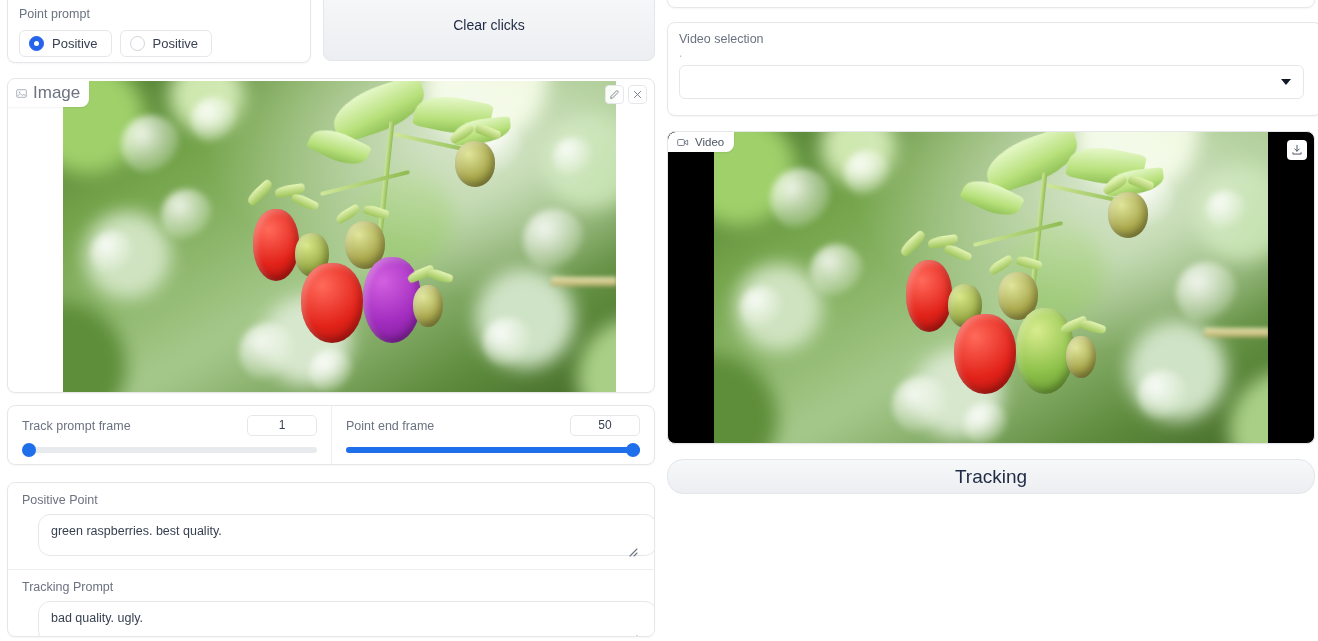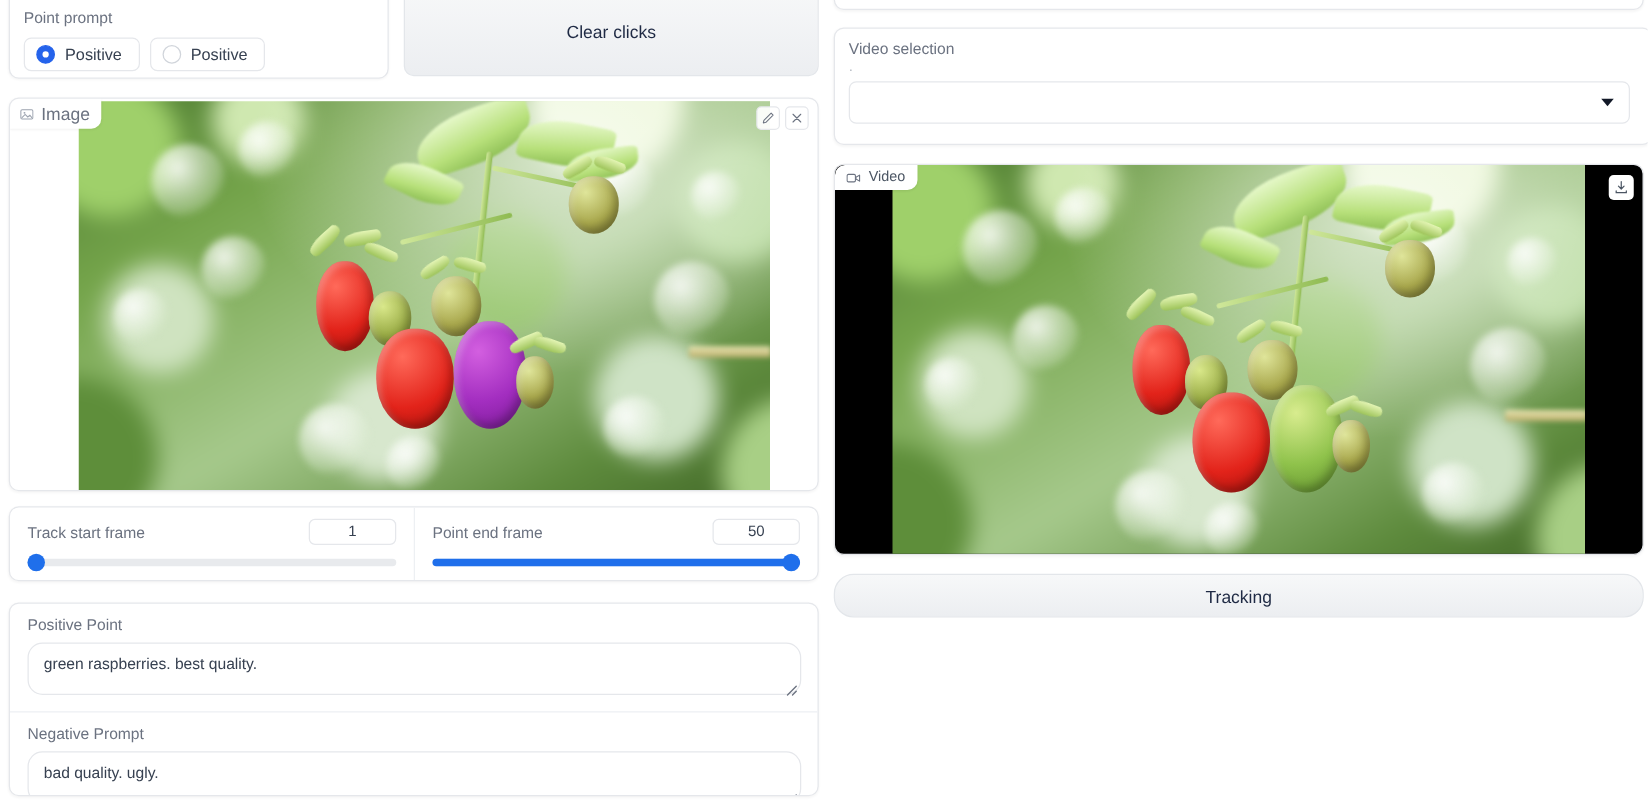--- a/index.html
+++ b/index.html
@@ -76,21 +76,21 @@
     width: 648px; height: 315px;
     overflow: hidden;
   }
   .img-badge {
     position: absolute; left: 0px; top: 0px; z-index: 4;
     display: flex; align-items: center; gap: 6px;
     background: #ffffff;
     border-bottom-right-radius: 8px;
     border-top-left-radius: 8px;
     padding: 4px 9px 4px 8px;
-    font-size: 14px; color: #6b7280;
+    font-size: 17px; color: #6b7280;
     box-shadow: 0 1px 2px rgba(0,0,0,0.05);
   }
   .img-tools {
     position: absolute; right: 7px; top: 6px; z-index: 4;
     display: flex; gap: 4px;
   }
   .tool-btn {
     width: 19px; height: 19px;
     border: 1px solid #e5e7eb; border-radius: 4px;
     background: rgba(255,255,255,0.92);
@@ -213,20 +213,21 @@
     position: relative;
     margin-top: 7px;
     width: 619px; height: 42px;
     border: 1px solid #e5e7eb; border-radius: 12px;
     background: #fff;
     font-family: "Liberation Sans", sans-serif;
     font-size: 12.5px; color: #374151;
     padding: 9px 12px;
     resize: none;
     overflow: hidden;
+    margin-left: 16px;
   }
   .resize-grip {
     position: absolute; right: 3px; bottom: 2px;
     width: 12px; height: 12px; color: #9ca3af;
     pointer-events: none;
   }
 
   
   .top-cut-panel {
     position: absolute; left: 667px; top: -26px;
@@ -287,21 +288,21 @@
 
   .action-row {
     position: absolute; left: 667px; top: 459px;
     width: 648px; height: 35px;
     display: flex; gap: 12px;
   }
   .action-btn {
     flex: 1 1 50%;
     border: 1px solid #e3e6ea; border-radius: 16px;
     background: linear-gradient(180deg,#f7f8f9 0%, #eceef1 100%);
-    color: #1f2a44; font-size: 14px;
+    color: #1f2a44; font-size: 19px;
     font-family: "Liberation Sans", sans-serif;
     cursor: pointer;
     display: flex; align-items: center; justify-content: center; text-align: center;
   }
 </style>
 </head>
 <body>
 
 <div class="app">
 
@@ -390,21 +391,21 @@
         <div class="berry olive" style="left:350px; top:204px; width:30px; height:42px;"></div>
         <div class="sepal" style="left:344px; top:188px; width:28px; height:10px; transform:rotate(-22deg);"></div>
         <div class="sepal" style="left:364px; top:190px; width:26px; height:10px; transform:rotate(20deg);"></div>
       </div>
     </div>
   </div>
 
   <div class="panel slider-row">
     <div class="slider-cell">
       <div class="slider-head">
-        <span class="lbl">Track start frame</span>
+        <span class="lbl">Track prompt frame</span>
         <div class="slider-num">1</div>
       </div>
       <div class="track">
         <div class="rail"></div>
         <div class="fill" style="width:0%"></div>
         <div class="knob" style="left:0px"></div>
       </div>
     </div>
     <div class="slider-cell">
       <div class="slider-head">
@@ -423,21 +424,21 @@
     <div class="prompt-block">
       <span class="lbl">Positive Point</span>
       <div style="position:relative; width:619px;">
         <textarea class="ta" placeholder="" style="">green raspberries. best quality.</textarea>
         <svg class="resize-grip" viewBox="0 0 12 12">
           <path d="M11 4 L4 11 M11 8 L8 11" stroke="#6b7280" stroke-width="1.1" stroke-linecap="round"></path>
         </svg>
       </div>
     </div>
     <div class="prompt-block second">
-      <span class="lbl">Negative Prompt</span>
+      <span class="lbl">Tracking Prompt</span>
       <div style="position:relative; width:619px;">
         <textarea class="ta" placeholder="" style="">bad quality. ugly.</textarea>
         <svg class="resize-grip" viewBox="0 0 12 12">
           <path d="M11 4 L4 11 M11 8 L8 11" stroke="#6b7280" stroke-width="1.1" stroke-linecap="round"></path>
         </svg>
       </div>
     </div>
   </div>
 
   <div class="panel top-cut-panel"></div>

